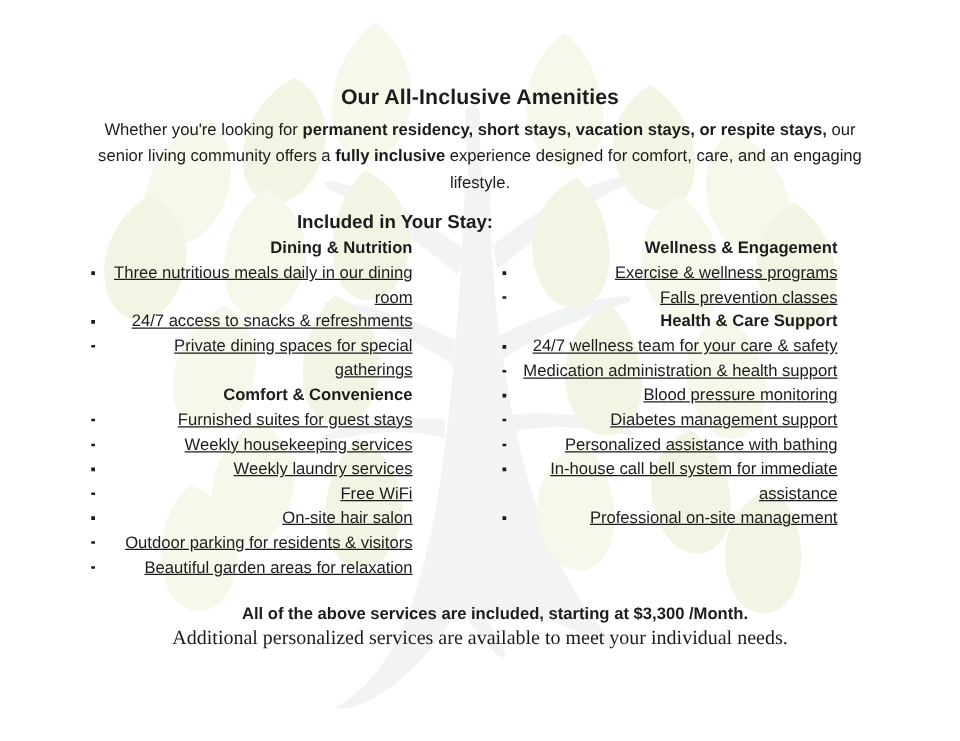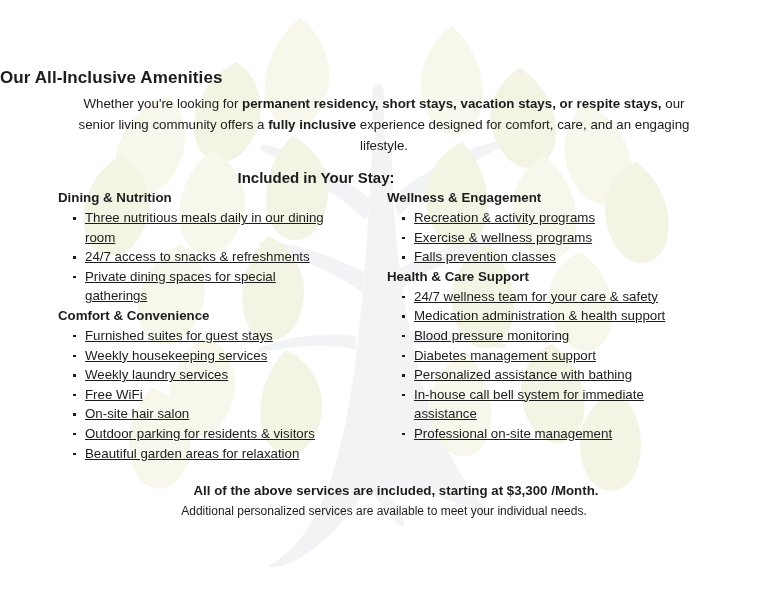--- a/index.html
+++ b/index.html
@@ -37,21 +37,21 @@
     position: relative;
     z-index: 2;
     width: 768px;
     height: 593px;
   }
   .title {
     position: absolute;
     left: 0;
     top: 56px;
     width: 768px;
-    text-align: left;
+    text-align: center;
     font-size: 17px;
     font-weight: bold;
     letter-spacing: 0.1px;
     line-height: 22px;
   }
   .intro {
     position: absolute;
     left: 64px;
     top: 80px;
     width: 640px;
@@ -71,20 +71,21 @@
     line-height: 22px;
   }
   .columns {
     position: absolute;
     left: 0;
     top: 188px;
     width: 768px;
     display: flex;
     flex-direction: row;
     align-items: flex-start;
+    text-align: right;
   }
   .col {
     box-sizing: border-box;
   }
   .col-left {
     width: 330px;
     padding-left: 58px;
   }
   .col-right {
     width: 340px;
@@ -129,23 +130,24 @@
     width: 768px;
     text-align: center;
   }
   .footer-main {
     font-size: 13.3px;
     font-weight: bold;
     line-height: 20px;
     margin-left: 24px;
   }
   .footer-sub {
-    font-size: 12px;
+    font-size: 16px;
     line-height: 20px;
     margin-top: 0px;
+    font-family: Liberation Serif, serif;
   }
 </style>
 </head>
 <body>
 
 <div id="page">
 
   <svg id="watermark" viewBox="0 0 768 593" xmlns="http://www.w3.org/2000/svg" aria-hidden="true">
     <g>
 
@@ -279,21 +281,20 @@
           </ul>
         </div>
 
       </div>
 
       <div class="col col-right">
 
         <div class="group">
           <div class="group-heading">Wellness &amp; Engagement</div>
           <ul class="items">
-            <li>Recreation &amp; activity programs</li>
             <li>Exercise &amp; wellness programs</li>
             <li>Falls prevention classes</li>
           </ul>
         </div>
 
         <div class="group">
           <div class="group-heading">Health &amp; Care Support</div>
           <ul class="items">
             <li>24/7 wellness team for your care &amp; safety</li>
             <li>Medication administration &amp; health support</li>

